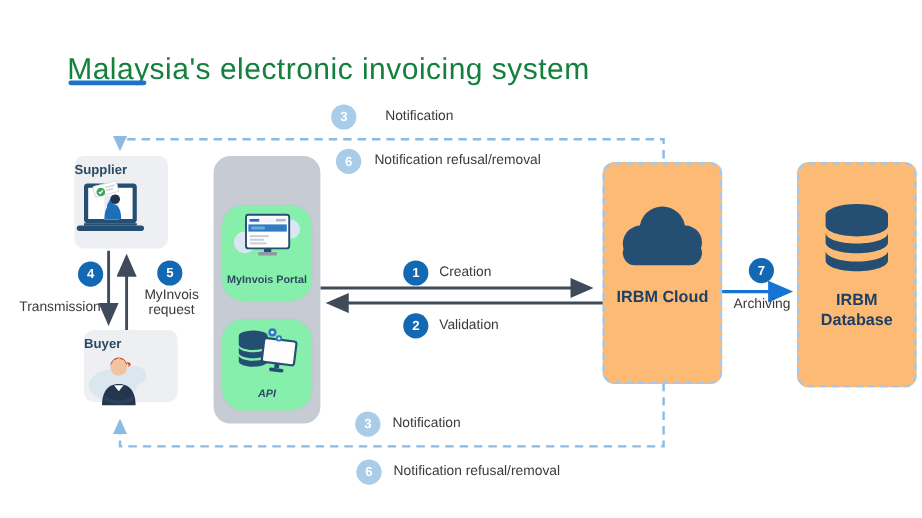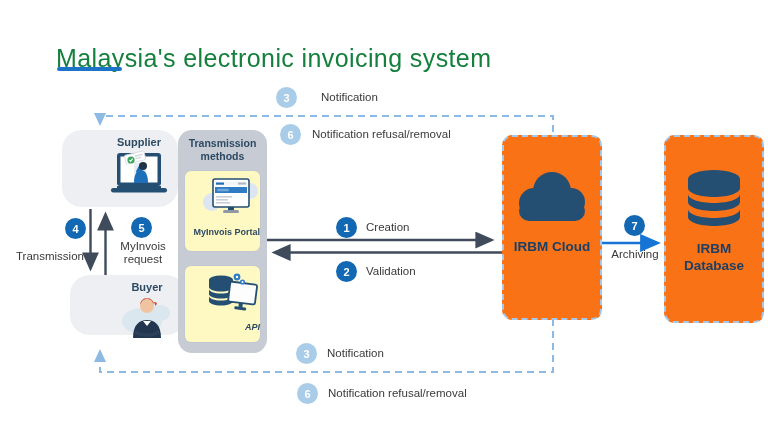--- a/index.html
+++ b/index.html
@@ -5,29 +5,29 @@
   html,body{margin:0;padding:0;background:#fff;}
   #stage{
     position:relative;width:768px;height:432px;overflow:hidden;
     background:#ffffff;font-family:"Liberation Sans",sans-serif;
   }
   .abs{position:absolute;}
   
   .title{left:56px;top:44px;font-size:25px;color:#15803d;letter-spacing:.4px;font-weight:400;}
   .title-underline{left:57px;top:67px;width:65px;height:4px;background:#1b74c8;border-radius:2px;}
   
-  .node{background:#edeff2;border-radius:20px;text-align:center;padding-left:38px;}
+  .node{background:#edeff2;border-radius:8px;}
   .node-label{font-weight:bold;color:#2d4a63;font-size:11px;margin-top:6px;}
   
-  .dashed-box{background:#f97316;border:2px dashed #a6c8e8;border-radius:10px;text-align:center;}
+  .dashed-box{background:#fdba74;border:2px dashed #a6c8e8;border-radius:10px;text-align:center;}
   .big-label{font-weight:bold;color:#1d3f63;font-size:13.5px;line-height:1.25;}
   
   .tm-box{left:178px;top:130px;width:89px;height:223px;background:#c6cbd4;border-radius:14px;}
   .tm-title{left:0;top:7px;width:89px;text-align:center;font-weight:bold;font-size:10.5px;line-height:1.2;color:#2d4a63;}
-  .card{background:#fef9c3;border-radius:6px;text-align:right;box-shadow:0 0 0 1px rgba(0,0,0,0.02);}
+  .card{background:#86efac;border-radius:18px;text-align:center;box-shadow:0 0 0 1px rgba(0,0,0,0.02);}
   .card-label{font-weight:bold;color:#2d4a63;font-size:9px;line-height:1.2;}
   
   .step-circle{width:21px;height:21px;border-radius:50%;color:#fff;font-weight:bold;font-size:11px;
     display:flex;align-items:center;justify-content:center;}
   .dark{background:#1268b3;}
   .light{background:#a9cce8;}
   .step-label{font-size:11.5px;color:#3a3a3a;white-space:nowrap;}
   .step-label-wrap{font-size:11.5px;color:#3a3a3a;text-align:center;line-height:1.15;}
   svg.overlay{left:0;top:0;pointer-events:none;}
 </style>
@@ -96,21 +96,20 @@
       <path d="M15 45 c0-13 6-18 14-18 s14 5 14 18 z" fill="#22374f"></path>
       <path d="M25 28 l4 5 4-5 z" fill="#ffffff"></path>
       <path d="M17 37 q12 7 24 0 l0 4 q-12 6 -24 0 z" fill="#2c4157"></path>
       <circle cx="29" cy="13" r="7" fill="#f0c4a0"></circle>
       <path d="M22 12 a7 7 0 0 1 14 0 l-2.5-4.5 -4.5-2 -4.5 2 z" fill="#c94f32"></path>
       <path d="M35.5 9 q2 1.5 1.5 4 l2-2 q0-2.5-3.5-2z" fill="#c94f32"></path>
     </svg>
   </div>
 
   <div class="abs tm-box">
-    <div class="abs tm-title">Transmission methods</div>
 
     <div class="abs card" style="left:7px;top:41px;width:75px;height:80px;">
       <svg width="58" height="46" viewBox="0 0 58 46" style="margin-top:5px">
         <circle cx="10" cy="26" r="9" fill="#dce6f2"></circle>
         <circle cx="48" cy="15" r="8" fill="#dce6f2"></circle>
         <rect x="11" y="3" width="36" height="28" rx="2" fill="#ffffff" stroke="#254e73" stroke-width="1.6"></rect>
         <rect x="13" y="5.5" width="32" height="4" fill="#f2f4f7"></rect>
         <rect x="14" y="6.5" width="8" height="2.2" fill="#1d6fba"></rect>
         <rect x="36" y="6.5" width="8" height="2" fill="#aeb6c0"></rect>
         <rect x="13" y="11" width="32" height="6" fill="#2f7cc4"></rect>

